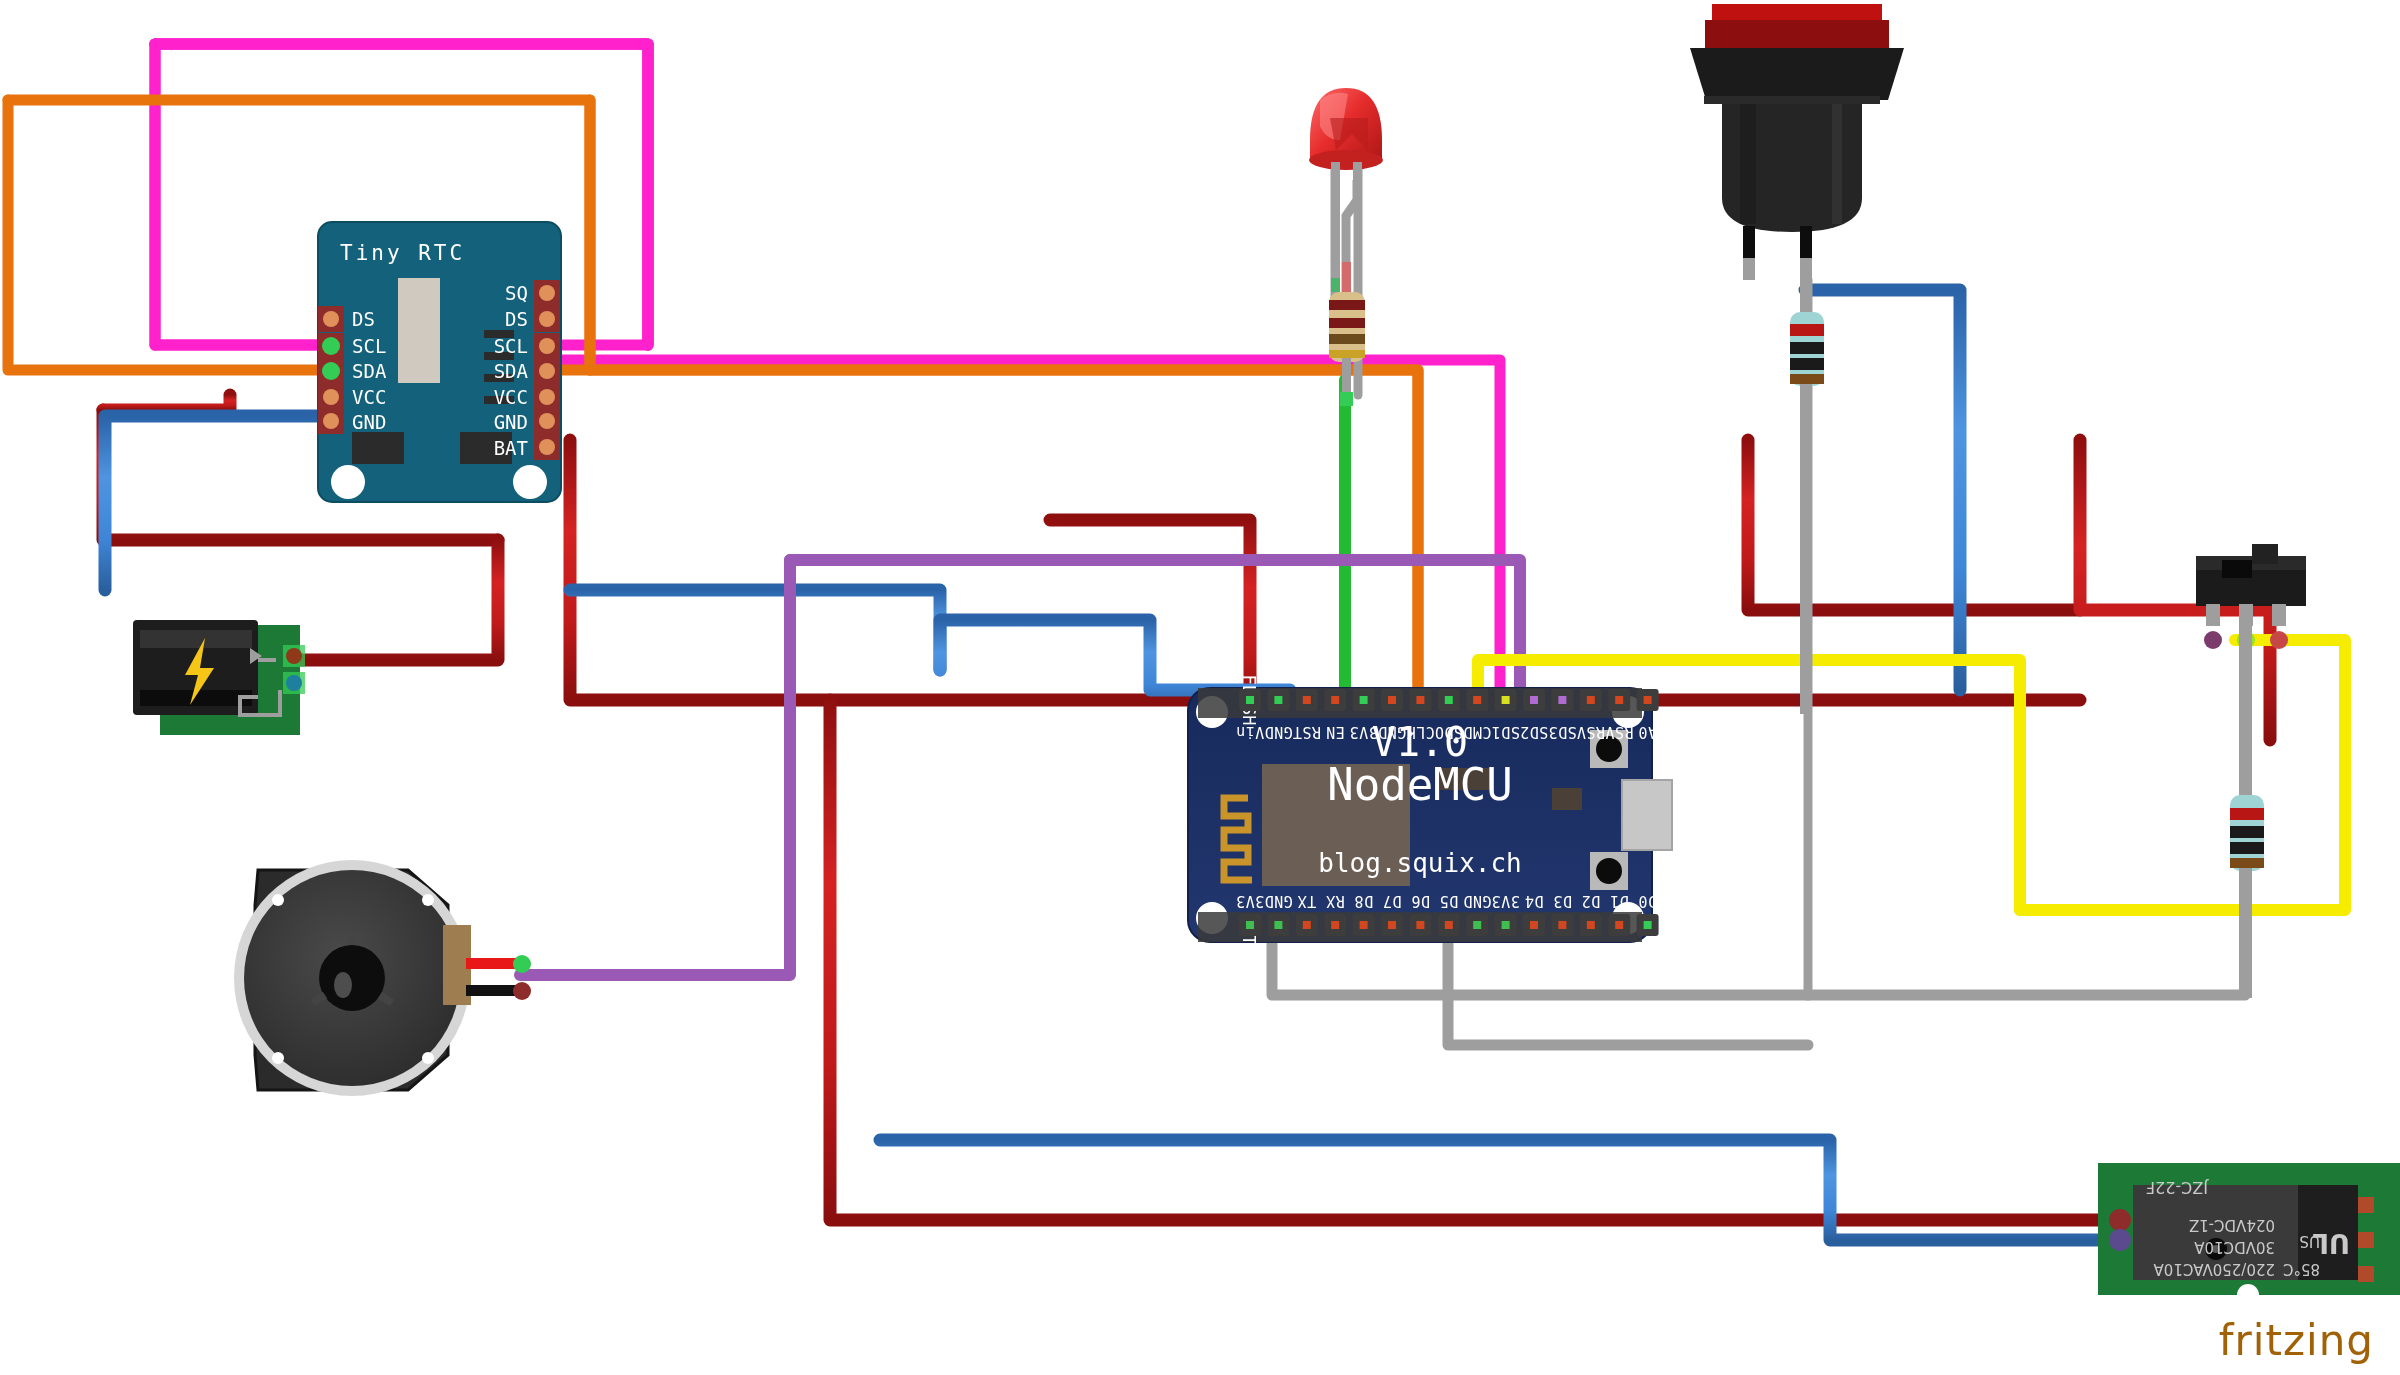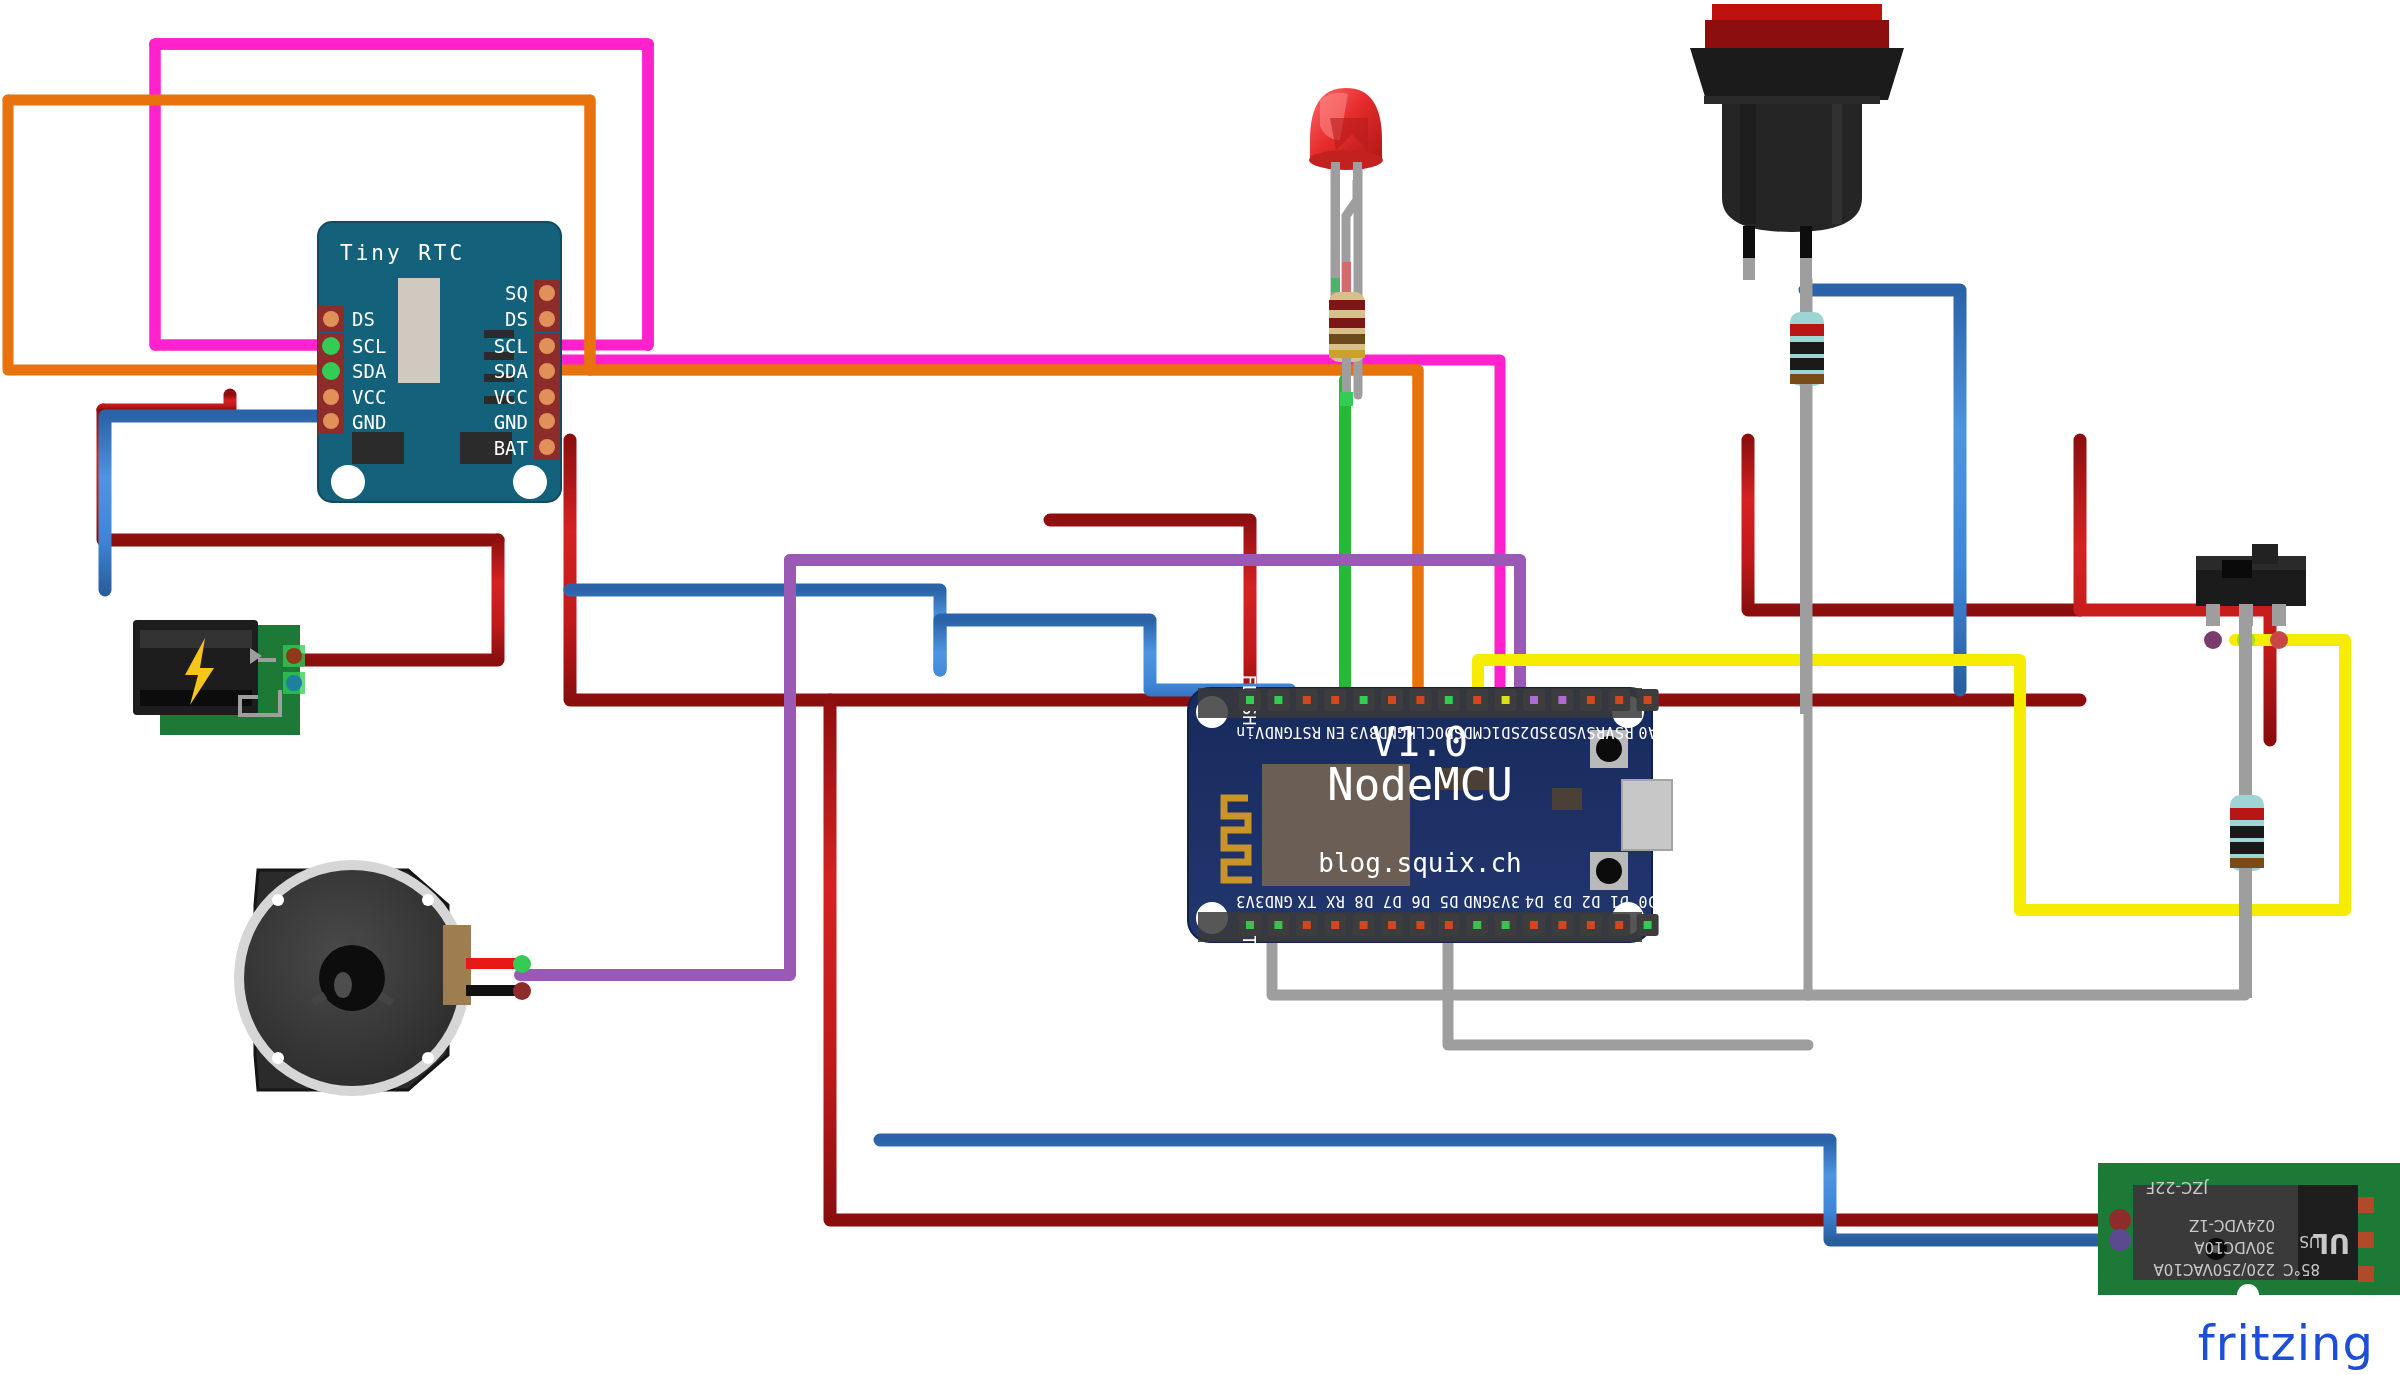--- a/index.html
+++ b/index.html
@@ -4,21 +4,21 @@
 <style>
   html,body{margin:0;padding:0;background:#ffffff;}
   body{font-family:"DejaVu Sans Mono", monospace;}
   #stage{position:relative;width:2400px;height:1375px;background:#fff;overflow:hidden;}
   svg#board{position:absolute;left:0;top:0;width:2400px;height:1375px;}
   .pinlbl{font-family:"DejaVu Sans Mono", monospace;fill:#ffffff;font-size:15px;letter-spacing:0.5px;}
   .rtclbl{font-family:"DejaVu Sans Mono", monospace;fill:#ffffff;font-size:19px;}
   .rtctitle{font-family:"DejaVu Sans Mono", monospace;fill:#ffffff;font-size:21px;letter-spacing:3px;}
   .mculbl{font-family:"DejaVu Sans Mono", monospace;fill:#ffffff;}
   .relaylbl{font-family:"DejaVu Sans", sans-serif;fill:#c9c9c9;}
-  #fritzing{position:absolute;right:26px;bottom:4px;font-family:"DejaVu Sans", sans-serif;font-size:48px;color:#1d4ed8;letter-spacing:1px;user-select:none;}
+  #fritzing{position:absolute;right:26px;bottom:10px;font-family:"DejaVu Sans", sans-serif;font-size:42px;color:#a16207;letter-spacing:1px;user-select:none;}
 </style>
 </head>
 <body>
 
 <div id="stage">
 
 <svg id="board" viewBox="0 0 2400 1375">
   <defs>
     <linearGradient id="wireRed" x1="0" y1="0" x2="0" y2="1">
       <stop offset="0%" stop-color="#8f0f0f"></stop>

